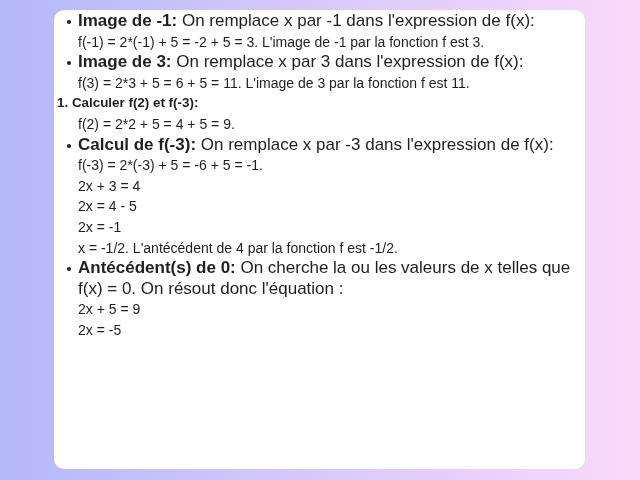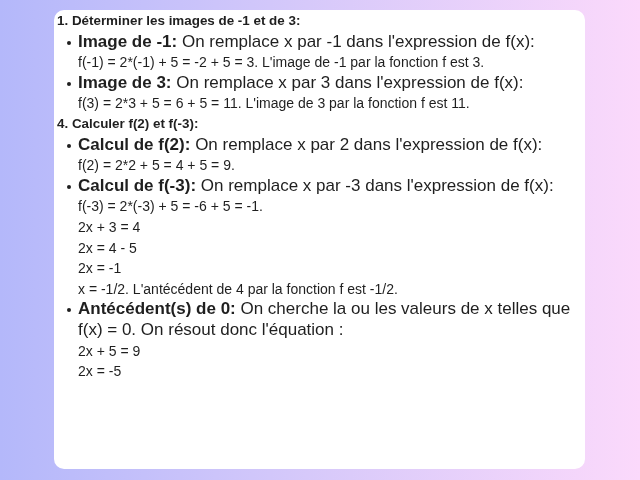--- a/index.html
+++ b/index.html
@@ -50,40 +50,34 @@
   }
   .bullet-line { display: block; white-space: normal; }
   .label { font-weight: bold; }
   .detail { padding-left: 21px; }
 </style>
 </head>
 <body>
 
 <div class="card">
 
-  <p class="section-heading">1. Déterminer les images de -1 et de 3:</p>
   <ul>
     <li class="bullet">
       <span class="bullet-line"><span class="label">Image de -1:</span><span> On remplace x par -1 dans l'expression de f(x):</span></span>
     </li>
   </ul>
   <span class="line detail">f(-1) = 2*(-1) + 5 = -2 + 5 = 3. L'image de -1 par la fonction f est 3.</span>
   <ul>
     <li class="bullet">
       <span class="bullet-line"><span class="label">Image de 3:</span><span> On remplace x par 3 dans l'expression de f(x):</span></span>
     </li>
   </ul>
   <span class="line detail">f(3) = 2*3 + 5 = 6 + 5 = 11. L'image de 3 par la fonction f est 11.</span>
 
-  <p class="section-heading">4. Calculer f(2) et f(-3):</p>
-  <ul>
-    <li class="bullet">
-      <span class="bullet-line"><span class="label">Calcul de f(2):</span><span> On remplace x par 2 dans l'expression de f(x):</span></span>
-    </li>
-  </ul>
+  <p class="section-heading">1. Calculer f(2) et f(-3):</p>
   <span class="line detail">f(2) = 2*2 + 5 = 4 + 5 = 9.</span>
   <ul>
     <li class="bullet">
       <span class="bullet-line"><span class="label">Calcul de f(-3):</span><span> On remplace x par -3 dans l'expression de f(x):</span></span>
     </li>
   </ul>
   <span class="line detail">f(-3) = 2*(-3) + 5 = -6 + 5 = -1.</span>
 
   <span class="line detail">2x + 3 = 4</span>
   <span class="line detail">2x = 4 - 5</span>

